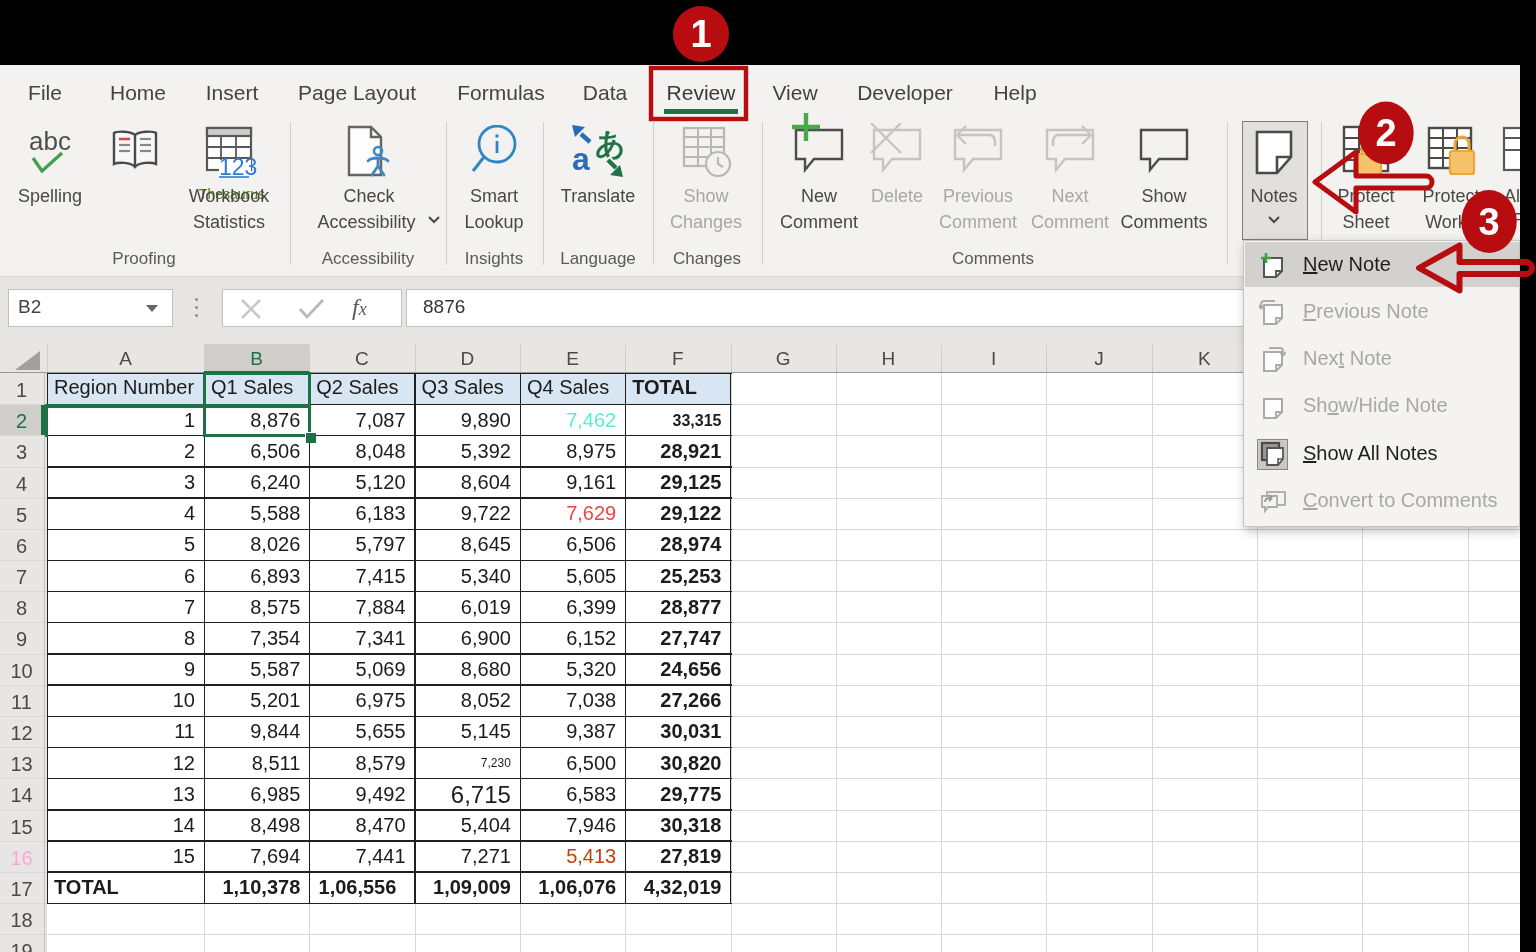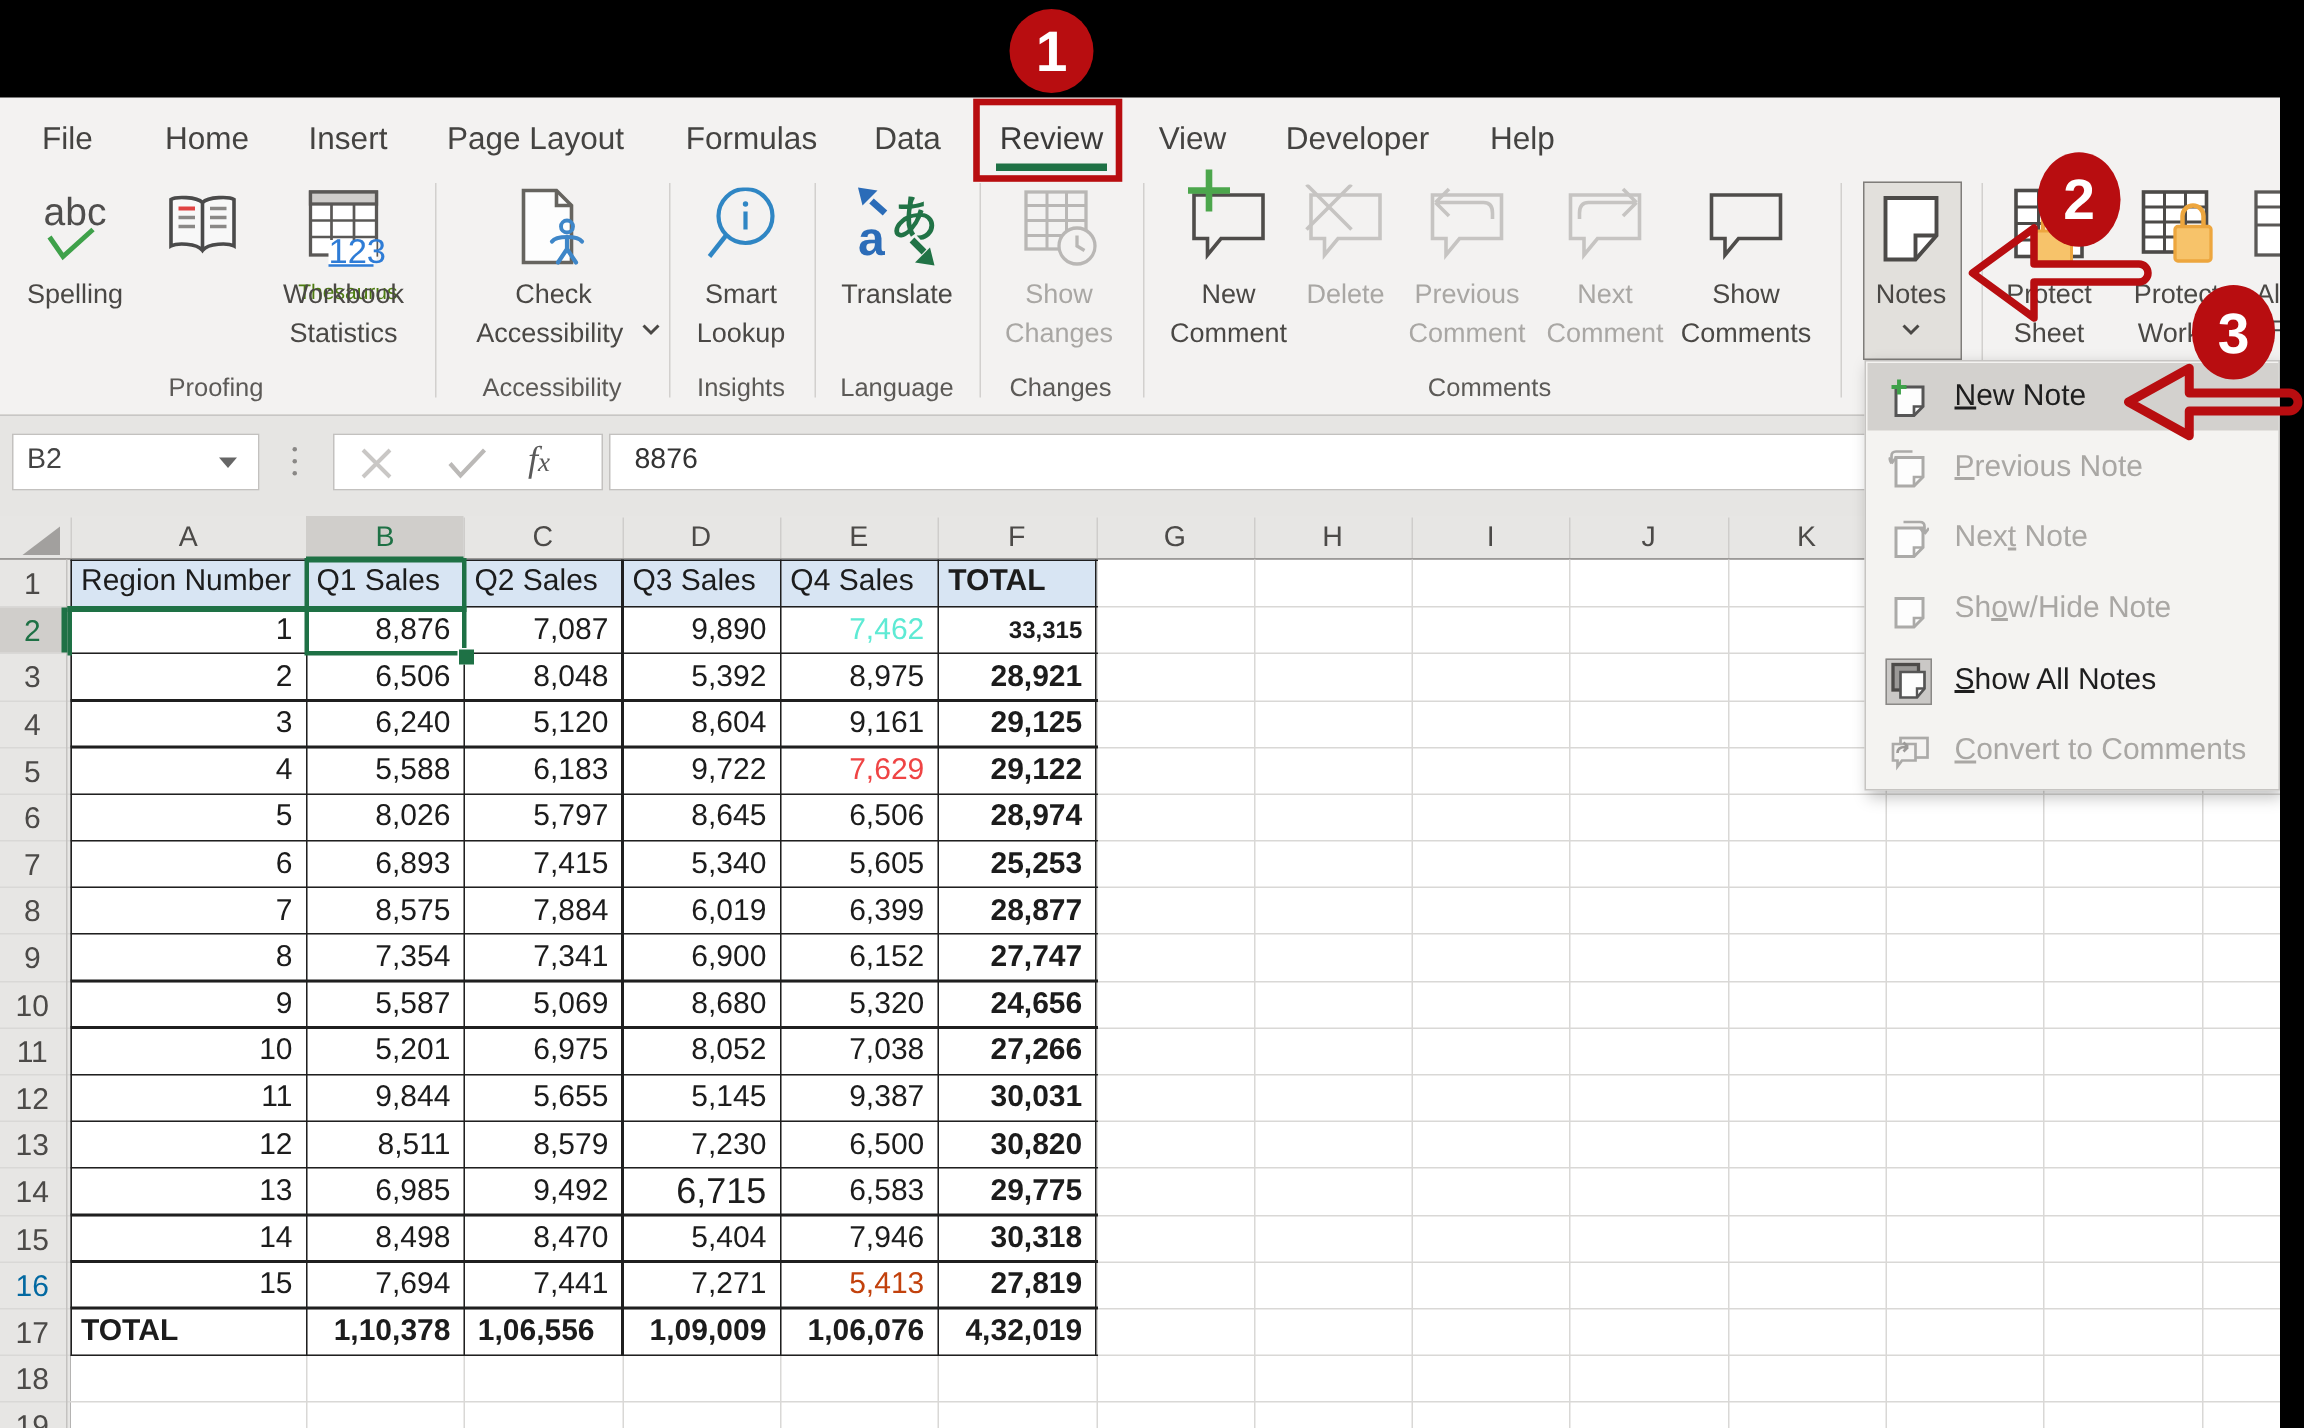--- a/index.html
+++ b/index.html
@@ -267,21 +267,21 @@
 <div class="a" style="left:0;top:531.9px;width:43px;height:31.2px;line-height:28.2px;text-align:center;font-size:20px;color:#4c4a48;">6</div>
 <div class="a" style="left:0;top:563.1px;width:43px;height:31.2px;line-height:28.2px;text-align:center;font-size:20px;color:#4c4a48;">7</div>
 <div class="a" style="left:0;top:594.3px;width:43px;height:31.2px;line-height:28.2px;text-align:center;font-size:20px;color:#4c4a48;">8</div>
 <div class="a" style="left:0;top:625.4px;width:43px;height:31.2px;line-height:28.2px;text-align:center;font-size:20px;color:#4c4a48;">9</div>
 <div class="a" style="left:0;top:656.6px;width:43px;height:31.2px;line-height:28.2px;text-align:center;font-size:20px;color:#4c4a48;">10</div>
 <div class="a" style="left:0;top:687.8px;width:43px;height:31.2px;line-height:28.2px;text-align:center;font-size:20px;color:#4c4a48;">11</div>
 <div class="a" style="left:0;top:719.0px;width:43px;height:31.2px;line-height:28.2px;text-align:center;font-size:20px;color:#4c4a48;">12</div>
 <div class="a" style="left:0;top:750.2px;width:43px;height:31.2px;line-height:28.2px;text-align:center;font-size:20px;color:#4c4a48;">13</div>
 <div class="a" style="left:0;top:781.3px;width:43px;height:31.2px;line-height:28.2px;text-align:center;font-size:20px;color:#4c4a48;">14</div>
 <div class="a" style="left:0;top:812.5px;width:43px;height:31.2px;line-height:28.2px;text-align:center;font-size:20px;color:#4c4a48;">15</div>
-<div class="a" style="left:0;top:843.7px;width:43px;height:31.2px;line-height:28.2px;text-align:center;font-size:20px;color:#0369a1;">16</div>
+<div class="a" style="left:0;top:843.7px;width:43px;height:31.2px;line-height:28.2px;text-align:center;font-size:20px;color:#f9a8d4;">16</div>
 <div class="a" style="left:0;top:874.9px;width:43px;height:31.2px;line-height:28.2px;text-align:center;font-size:20px;color:#4c4a48;">17</div>
 <div class="a" style="left:0;top:906.1px;width:43px;height:31.2px;line-height:28.2px;text-align:center;font-size:20px;color:#4c4a48;">18</div>
 <div class="a" style="left:0;top:937.2px;width:43px;height:31.2px;line-height:28.2px;text-align:center;font-size:20px;color:#4c4a48;">19</div>
 <div class="a" style="left:47px;top:373px;width:683.5px;height:31.2px;background:#d8e5f3;"></div>
 <div class="a" style="left:47.0px;top:373.0px;width:150.0px;height:31.2px;line-height:29.2px;padding-left:7px;font-size:20px;font-weight:normal;color:#1c1c1c;">Region Number</div>
 <div class="a" style="left:204.0px;top:373.0px;width:98.3px;height:31.2px;line-height:29.2px;padding-left:7px;font-size:20px;font-weight:normal;color:#1c1c1c;">Q1 Sales</div>
 <div class="a" style="left:309.3px;top:373.0px;width:98.3px;height:31.2px;line-height:29.2px;padding-left:7px;font-size:20px;font-weight:normal;color:#1c1c1c;">Q2 Sales</div>
 <div class="a" style="left:414.6px;top:373.0px;width:98.3px;height:31.2px;line-height:29.2px;padding-left:7px;font-size:20px;font-weight:normal;color:#1c1c1c;">Q3 Sales</div>
 <div class="a" style="left:519.9px;top:373.0px;width:98.3px;height:31.2px;line-height:29.2px;padding-left:7px;font-size:20px;font-weight:normal;color:#1c1c1c;">Q4 Sales</div>
 <div class="a" style="left:625.2px;top:373.0px;width:98.3px;height:31.2px;line-height:29.2px;padding-left:7px;font-size:20px;font-weight:bold;color:#1c1c1c;">TOTAL</div>
@@ -347,21 +347,21 @@
 <div class="a" style="left:625.2px;top:686.2px;width:105.3px;height:31.2px;line-height:29.2px;padding-right:9px;text-align:right;font-size:20px;font-weight:bold;color:#1c1c1c;">27,266</div>
 <div class="a" style="left:47.0px;top:717.4px;width:157.0px;height:31.2px;line-height:29.2px;padding-right:9px;text-align:right;font-size:20px;font-weight:normal;color:#1c1c1c;">11</div>
 <div class="a" style="left:204.0px;top:717.4px;width:105.3px;height:31.2px;line-height:29.2px;padding-right:9px;text-align:right;font-size:20px;font-weight:normal;color:#1c1c1c;">9,844</div>
 <div class="a" style="left:309.3px;top:717.4px;width:105.3px;height:31.2px;line-height:29.2px;padding-right:9px;text-align:right;font-size:20px;font-weight:normal;color:#1c1c1c;">5,655</div>
 <div class="a" style="left:414.6px;top:717.4px;width:105.3px;height:31.2px;line-height:29.2px;padding-right:9px;text-align:right;font-size:20px;font-weight:normal;color:#1c1c1c;">5,145</div>
 <div class="a" style="left:519.9px;top:717.4px;width:105.3px;height:31.2px;line-height:29.2px;padding-right:9px;text-align:right;font-size:20px;font-weight:normal;color:#1c1c1c;">9,387</div>
 <div class="a" style="left:625.2px;top:717.4px;width:105.3px;height:31.2px;line-height:29.2px;padding-right:9px;text-align:right;font-size:20px;font-weight:bold;color:#1c1c1c;">30,031</div>
 <div class="a" style="left:47.0px;top:748.6px;width:157.0px;height:31.2px;line-height:29.2px;padding-right:9px;text-align:right;font-size:20px;font-weight:normal;color:#1c1c1c;">12</div>
 <div class="a" style="left:204.0px;top:748.6px;width:105.3px;height:31.2px;line-height:29.2px;padding-right:9px;text-align:right;font-size:20px;font-weight:normal;color:#1c1c1c;">8,511</div>
 <div class="a" style="left:309.3px;top:748.6px;width:105.3px;height:31.2px;line-height:29.2px;padding-right:9px;text-align:right;font-size:20px;font-weight:normal;color:#1c1c1c;">8,579</div>
-<div class="a" style="left:414.6px;top:748.6px;width:105.3px;height:31.2px;line-height:29.2px;padding-right:9px;text-align:right;font-size:20px;font-weight:normal;color:#1c1c1c;">7,230</div>
+<div class="a" style="left:414.6px;top:748.6px;width:105.3px;height:31.2px;line-height:29.2px;padding-right:9px;text-align:right;font-size:12px;font-weight:normal;color:#1c1c1c;">7,230</div>
 <div class="a" style="left:519.9px;top:748.6px;width:105.3px;height:31.2px;line-height:29.2px;padding-right:9px;text-align:right;font-size:20px;font-weight:normal;color:#1c1c1c;">6,500</div>
 <div class="a" style="left:625.2px;top:748.6px;width:105.3px;height:31.2px;line-height:29.2px;padding-right:9px;text-align:right;font-size:20px;font-weight:bold;color:#1c1c1c;padding-left:16px;">30,820</div>
 <div class="a" style="left:47.0px;top:779.7px;width:157.0px;height:31.2px;line-height:29.2px;padding-right:9px;text-align:right;font-size:20px;font-weight:normal;color:#1c1c1c;">13</div>
 <div class="a" style="left:204.0px;top:779.7px;width:105.3px;height:31.2px;line-height:29.2px;padding-right:9px;text-align:right;font-size:20px;font-weight:normal;color:#1c1c1c;">6,985</div>
 <div class="a" style="left:309.3px;top:779.7px;width:105.3px;height:31.2px;line-height:29.2px;padding-right:9px;text-align:right;font-size:20px;font-weight:normal;color:#1c1c1c;">9,492</div>
 <div class="a" style="left:414.6px;top:779.7px;width:105.3px;height:36px;line-height:29.2px;padding-right:9px;text-align:right;font-size:24px;font-weight:normal;color:#1c1c1c;">6,715</div>
 <div class="a" style="left:519.9px;top:779.7px;width:105.3px;height:31.2px;line-height:29.2px;padding-right:9px;text-align:right;font-size:20px;font-weight:normal;color:#1c1c1c;">6,583</div>
 <div class="a" style="left:625.2px;top:779.7px;width:105.3px;height:31.2px;line-height:29.2px;padding-right:9px;text-align:right;font-size:20px;font-weight:bold;color:#1c1c1c;">29,775</div>
 <div class="a" style="left:47.0px;top:810.9px;width:157.0px;height:31.2px;line-height:29.2px;padding-right:9px;text-align:right;font-size:20px;font-weight:normal;color:#1c1c1c;">14</div>
 <div class="a" style="left:204.0px;top:810.9px;width:105.3px;height:31.2px;line-height:29.2px;padding-right:9px;text-align:right;font-size:20px;font-weight:normal;color:#1c1c1c;">8,498</div>

